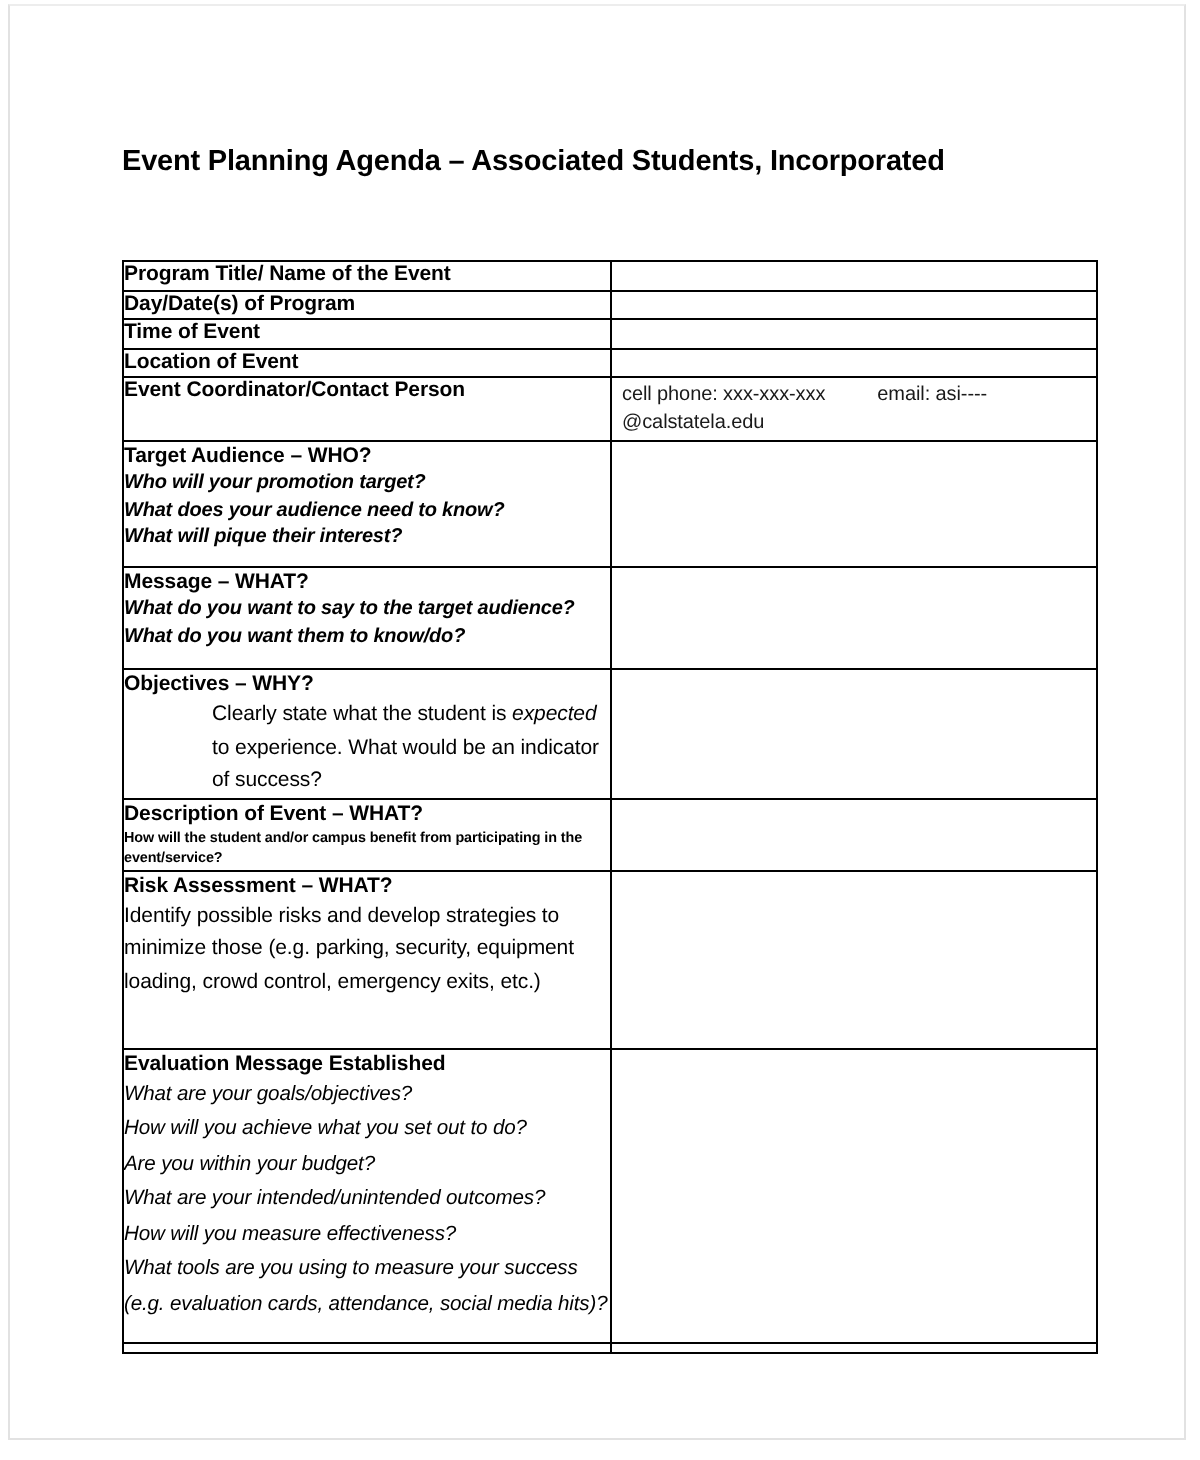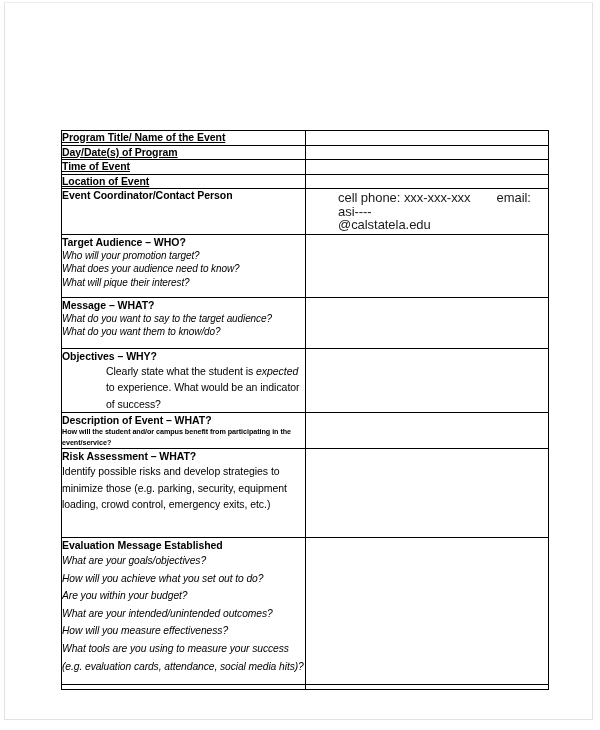--- a/index.html
+++ b/index.html
@@ -66,21 +66,21 @@
     font-size: 10px;
   }
   .hd {
     font-weight: bold;
     font-size: 10.5px;
     line-height: 14px;
     display: block;
     letter-spacing: -0.05px;
   }
   .sub {
-    font-weight: normal;
+    font-weight: bold;
     font-style: italic;
     font-size: 10px;
     line-height: 13.6px;
     display: block;
     letter-spacing: -0.1px;
   }
   .sub-up {
     font-weight: normal;
     font-style: normal;
     font-size: 10.5px;
@@ -109,45 +109,45 @@
   .sub-eval {
     font-weight: normal;
     font-style: italic;
     font-size: 10.3px;
     line-height: 17.6px;
     display: block;
     letter-spacing: -0.08px;
   }
   .contact {
     padding: 2px 4px 2px 5px;
-    font-size: 13px;
+    font-size: 10px;
     line-height: 13.5px;
     color: #1a1a1a;
     letter-spacing: -0.05px;
-    margin-left: 27px;
   }
   .contact .gap { display: inline-block; width: 26px; }
-  tr.r-short td { height: 13px; text-decoration: underline; }
+  tr.r-short td { height: 13px; }
   tr.r-contact td { height: 27px; }
   tr.r-audience td { height: 62px; }
   tr.r-repeat td { height: 46px; }
   tr.r-message td { height: 50px; }
   tr.r-objectives td { height: 55px; }
   tr.r-description td { height: 35px; }
   tr.r-risk td { height: 88px; }
   tr.r-eval td { height: 146px; }
   tr.r-clip td { height: 4px; overflow: hidden; }
   tr.r-clip td.label { padding-top: 0; padding-bottom: 0; }
   .clip-wrap { height: 4px; overflow: hidden; display: block; }
 </style>
 </head>
 <body>
 
 <div class="page">
 
+  <div class="doc-title">Event Planning Agenda – Associated Students, Incorporated</div>
 
   <table class="agenda">
     <colgroup>
         <col class="c1">
         <col class="c2">
       </colgroup>
     <tbody>
 
       <tr class="r-short">
         <td class="label">Program Title/ Name of the Event</td>

